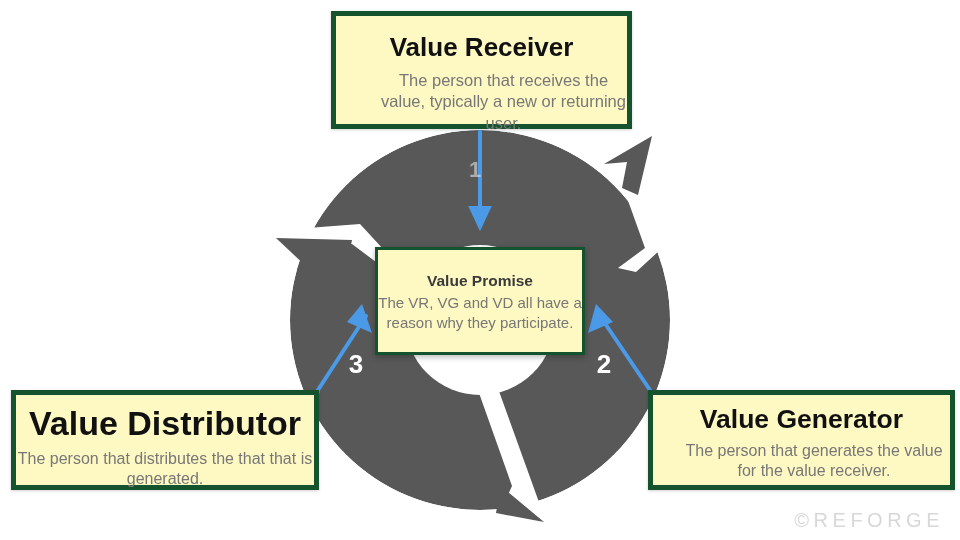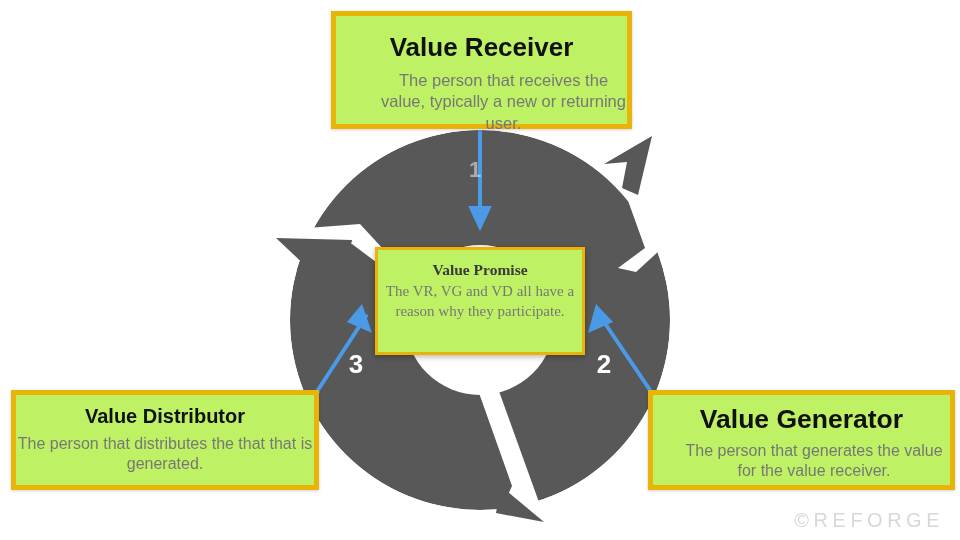--- a/index.html
+++ b/index.html
@@ -21,22 +21,22 @@
     position: absolute;
     left: 0;
     top: 0;
     width: 960px;
     height: 540px;
   }
 
   
   .box {
     position: absolute;
-    background: #bef264;
-    border: 5px solid #eab308;
+    background: #fef9c3;
+    border: 5px solid #14532d;
     box-sizing: border-box;
     text-align: center;
     box-shadow: 0 1px 3px rgba(0,0,0,0.18);
   }
   .box .title {
     font-weight: bold;
     color: #111111;
     line-height: 1.05;
   }
   .box .desc {
@@ -56,44 +56,43 @@
   #box-receiver .desc  { font-size: 16.5px; margin-top: 9px; padding-left: 44px; }
 
   
   #box-distributor {
     left: 11px;
     top: 390px;
     width: 308px;
     height: 100px;
     padding-top: 11px;
   }
-  #box-distributor .title { font-size: 20px; }
+  #box-distributor .title { font-size: 34px; }
   #box-distributor .desc  { font-size: 16px; margin-top: 7px; }
 
   
   #box-generator {
     left: 648px;
     top: 390px;
     width: 307px;
     height: 100px;
     padding-top: 11px;
   }
   #box-generator .title { font-size: 26.5px; }
   #box-generator .desc  { font-size: 16px; margin-top: 7px; padding-left: 25px; }
 
   
   #box-promise {
     left: 375px;
     top: 247px;
     width: 210px;
     height: 108px;
-    padding-top: 12px;
+    padding-top: 23px;
     border-width: 3px;
     box-shadow: 0 2px 6px rgba(0,0,0,0.28);
-    font-family: Liberation Serif, serif;
   }
   #box-promise .title { font-size: 15.5px; color: #3a3a3a; }
   #box-promise .desc  { font-size: 15px; margin-top: 4px; line-height: 1.32; }
 
   
   .step-num {
     position: absolute;
     color: #ffffff;
     font-weight: bold;
     font-size: 26px;

